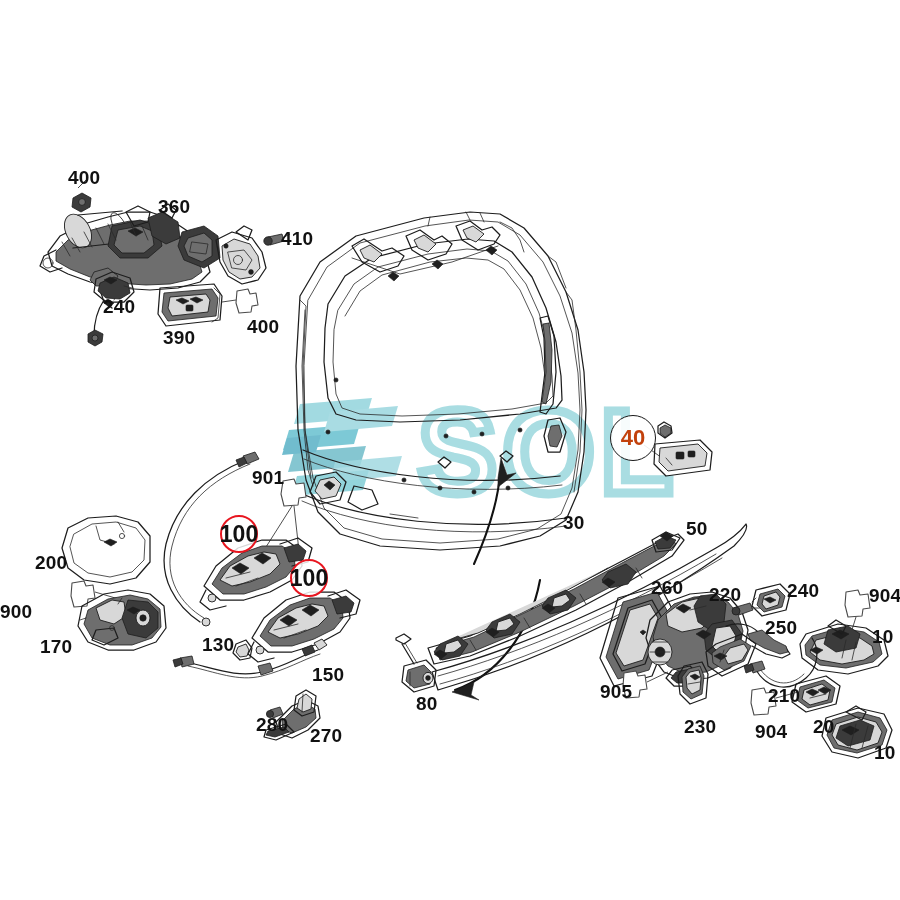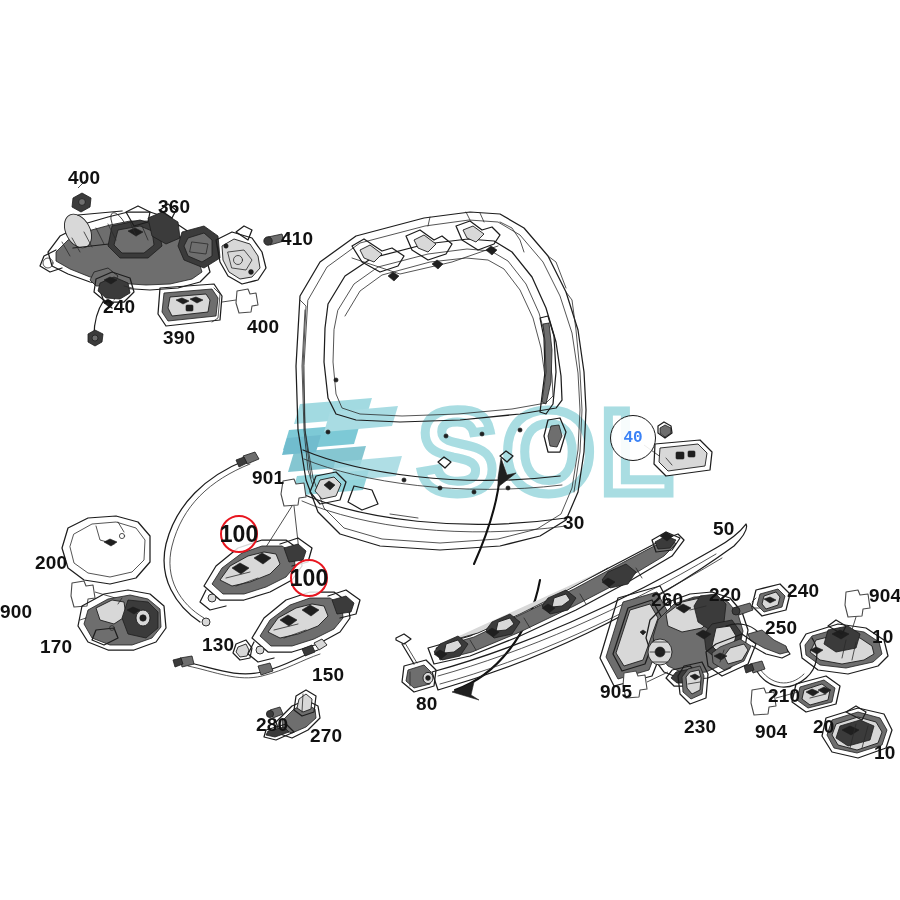--- a/index.html
+++ b/index.html
@@ -51,24 +51,24 @@
   .lbl-circ-black {
     position: absolute;
     width: 46px;
     height: 46px;
     border-radius: 50%;
     border: 1.4px solid #1a1a1a;
     background: rgba(255,255,255,0.9);
     display: flex;
     align-items: center;
     justify-content: center;
-    font-family: Liberation Mono, monospace;
-    font-size: 16px;
+    font-family: Liberation Sans, sans-serif;
+    font-size: 22px;
     font-weight: 700;
-    color: #3b82f6;
+    color: #c2410c;
     box-sizing: border-box;
   }
 </style>
 </head>
 <body>
 
 <div id="page">
 
   <div>
     <svg id="wm-svg" style="position:absolute;left:0;top:0;width:900px;height:900px;pointer-events:none;" viewBox="0 0 900 900">
@@ -600,33 +600,33 @@
     <div class="lbl" style="left:247px; top:317px;">400</div>
 
     <div class="lbl-circ-black" style="left:610px; top:415px;">40</div>
 
     <div class="lbl" style="left:252px; top:468px;">901</div>
 
     <div class="lbl-circ" style="left:220px; top:515px;">100</div>
     <div class="lbl-circ" style="left:290px; top:559px;">100</div>
 
     <div class="lbl" style="left:563px; top:513px;">30</div>
-    <div class="lbl" style="left:713px; top:519px;">50</div>
+    <div class="lbl" style="left:686px; top:519px;">50</div>
 
     <div class="lbl" style="left:35px;  top:553px;">200</div>
     <div class="lbl" style="left:0;  top:602px;">900</div>
     <div class="lbl" style="left:40px;  top:637px;">170</div>
 
     <div class="lbl" style="left:202px; top:635px;">130</div>
     <div class="lbl" style="left:312px; top:665px;">150</div>
     <div class="lbl" style="left:256px; top:715px;">280</div>
     <div class="lbl" style="left:310px; top:726px;">270</div>
     <div class="lbl" style="left:416px; top:694px;">80</div>
 
-    <div class="lbl" style="left:651px; top:578px;margin-top:12px;">260</div>
+    <div class="lbl" style="left:651px; top:578px;">260</div>
     <div class="lbl" style="left:709px; top:585px;">220</div>
     <div class="lbl" style="left:787px; top:581px;">240</div>
     <div class="lbl" style="left:765px; top:618px;">250</div>
     <div class="lbl" style="left:869px; top:586px;">904</div>
     <div class="lbl" style="left:872px; top:627px;">10</div>
     <div class="lbl" style="left:600px; top:682px;">905</div>
     <div class="lbl" style="left:730px; top:686px;margin-left:38px;">210</div>
     <div class="lbl" style="left:684px; top:717px;">230</div>
     <div class="lbl" style="left:755px; top:722px;">904</div>
     <div class="lbl" style="left:813px; top:717px;">20</div>

